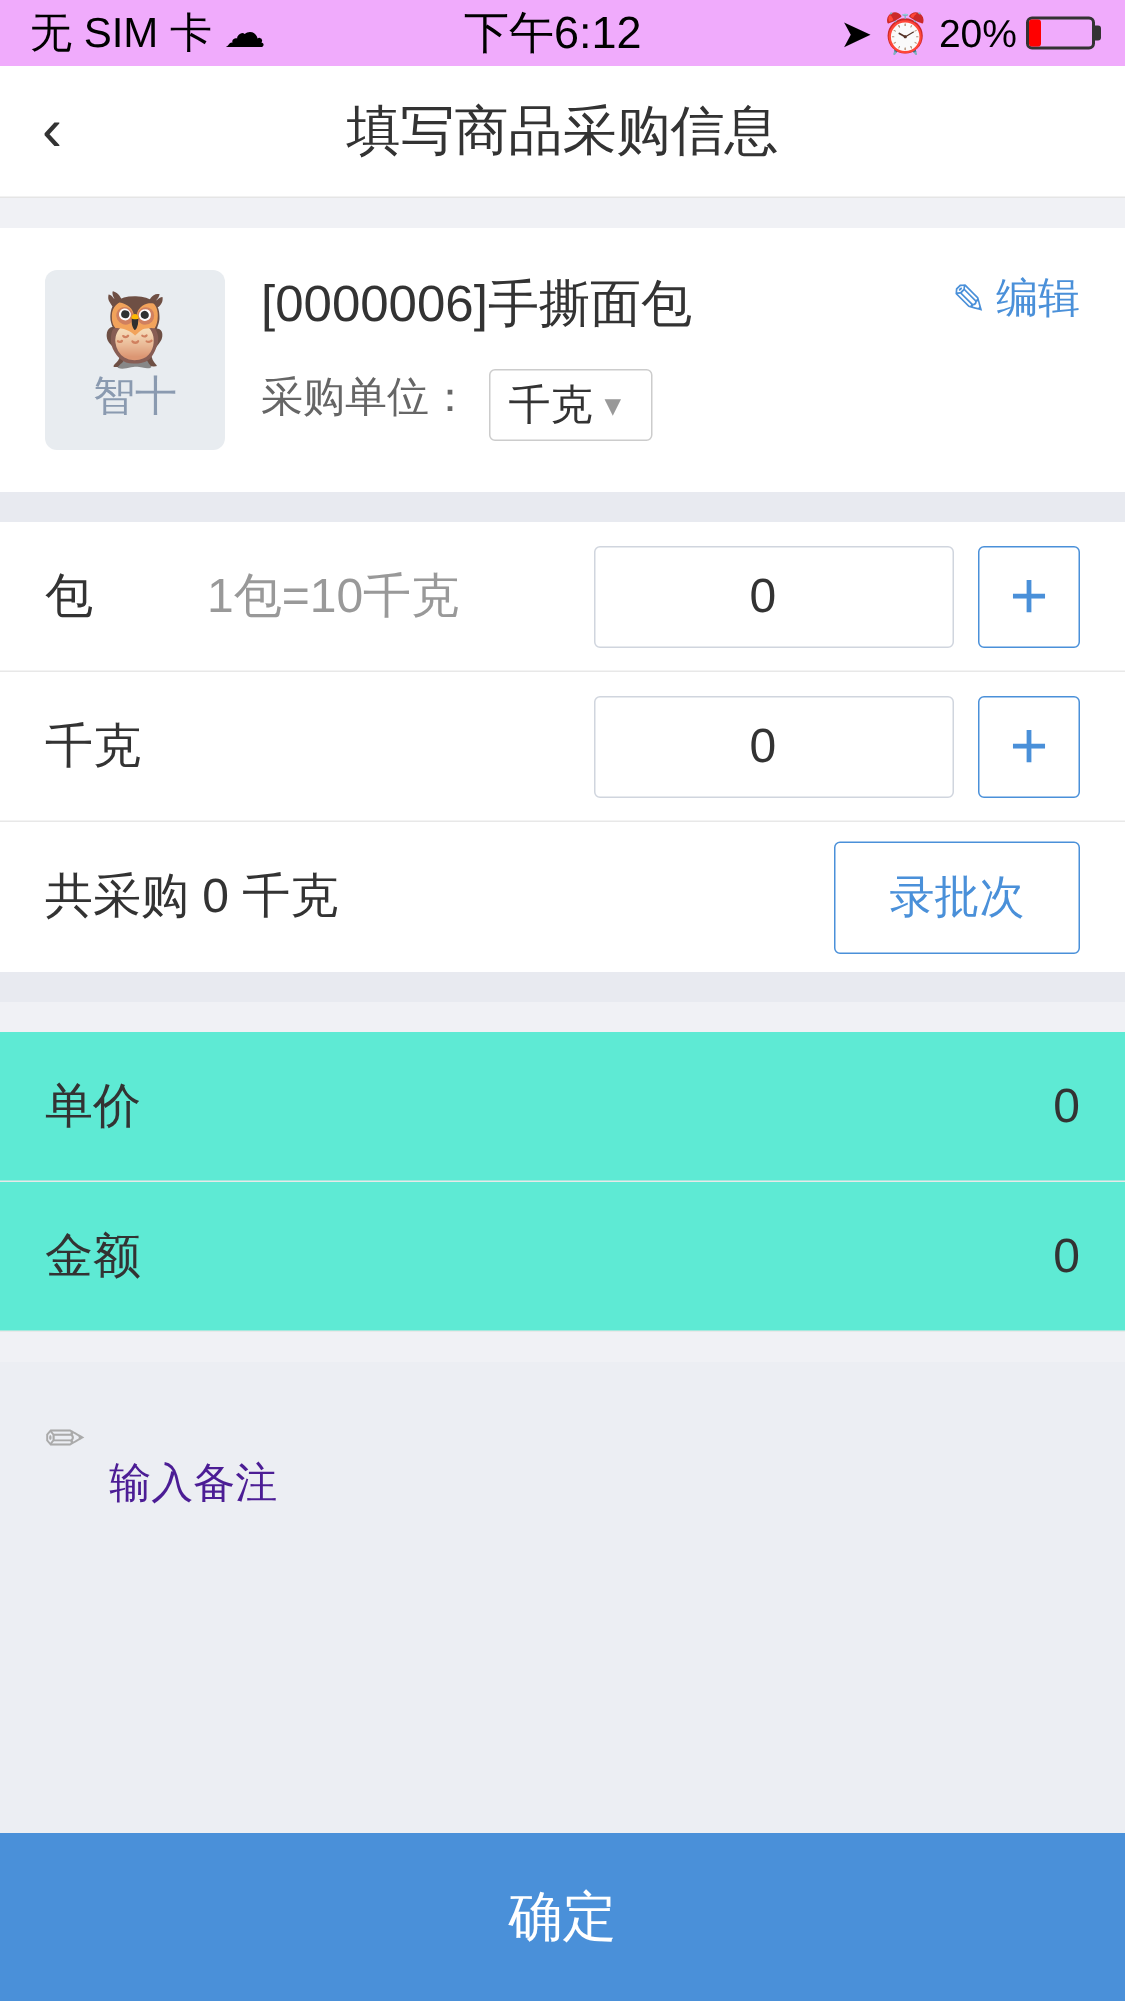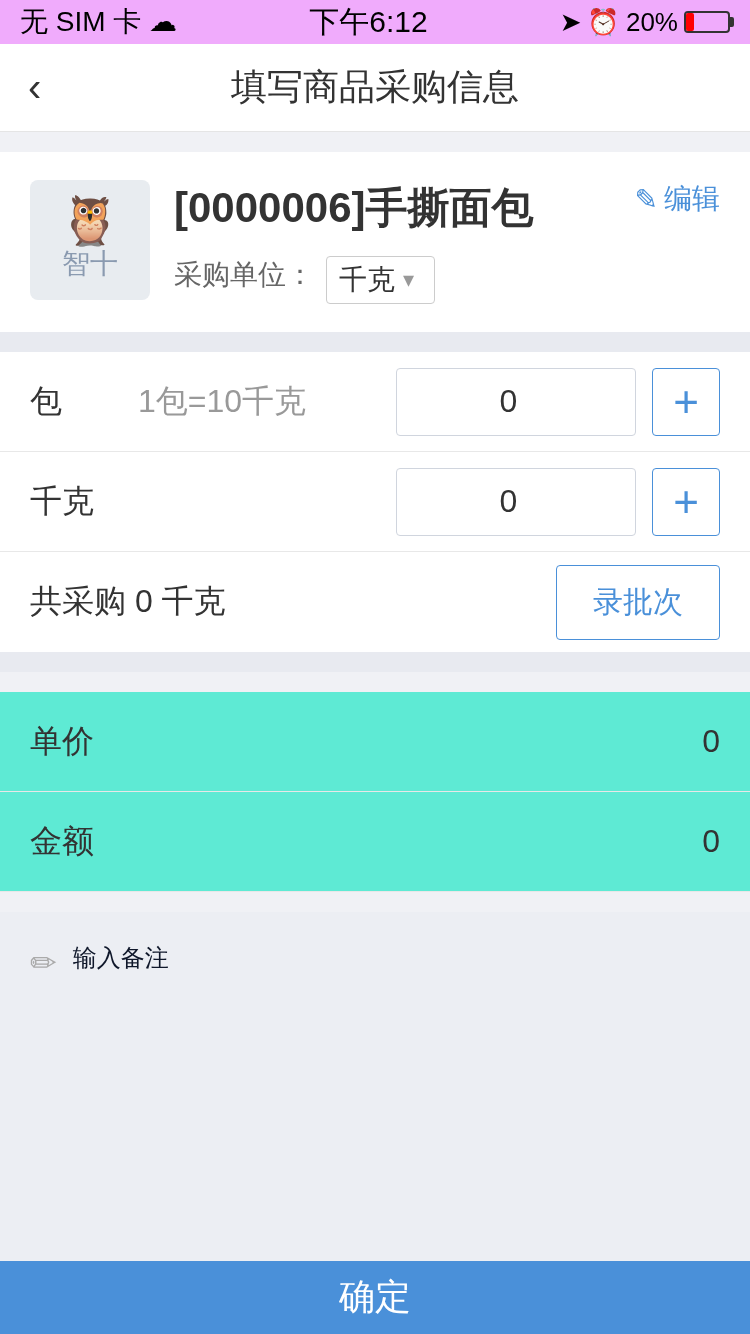--- a/index.html
+++ b/index.html
@@ -97,22 +97,22 @@
       color: #8a9ab0;
       font-size: 28px;
       flex-shrink: 0;
     }
     .owl-icon {
       font-size: 48px;
       line-height: 1;
     }
     .product-info { flex: 1; }
     .product-name {
-      font-size: 42px;
-      font-weight: 700;
+      font-size: 34px;
+      font-weight: 400;
       color: #333;
       margin-bottom: 20px;
     }
     .product-unit {
       display: flex;
       align-items: flex-start;
       gap: 12px;
       font-size: 28px;
       color: #666;
     }
@@ -273,36 +273,37 @@
       display: flex;
       align-items: flex-start;
       gap: 16px;
     }
     .pencil-icon {
       font-size: 32px;
       color: #aaa;
       margin-top: 2px;
     }
     .notes-placeholder {
-      font-size: 24px;
-      color: #0f172a;
+      font-size: 28px;
+      color: #4c1d95;
+      margin-top: 32px;
     }
 
     
     .bottom-spacer {
       height: 180px;
       background: #eceef3;
     }
 
     
     .confirm-bar {
       position: fixed;
       bottom: 0;
       width: 750px;
-      height: 73px;
+      height: 112px;
       background: #4a90d9;
       display: flex;
       align-items: center;
       justify-content: center;
       cursor: pointer;
     }
     .confirm-text {
       font-size: 36px;
       color: #fff;
       font-weight: 500;

